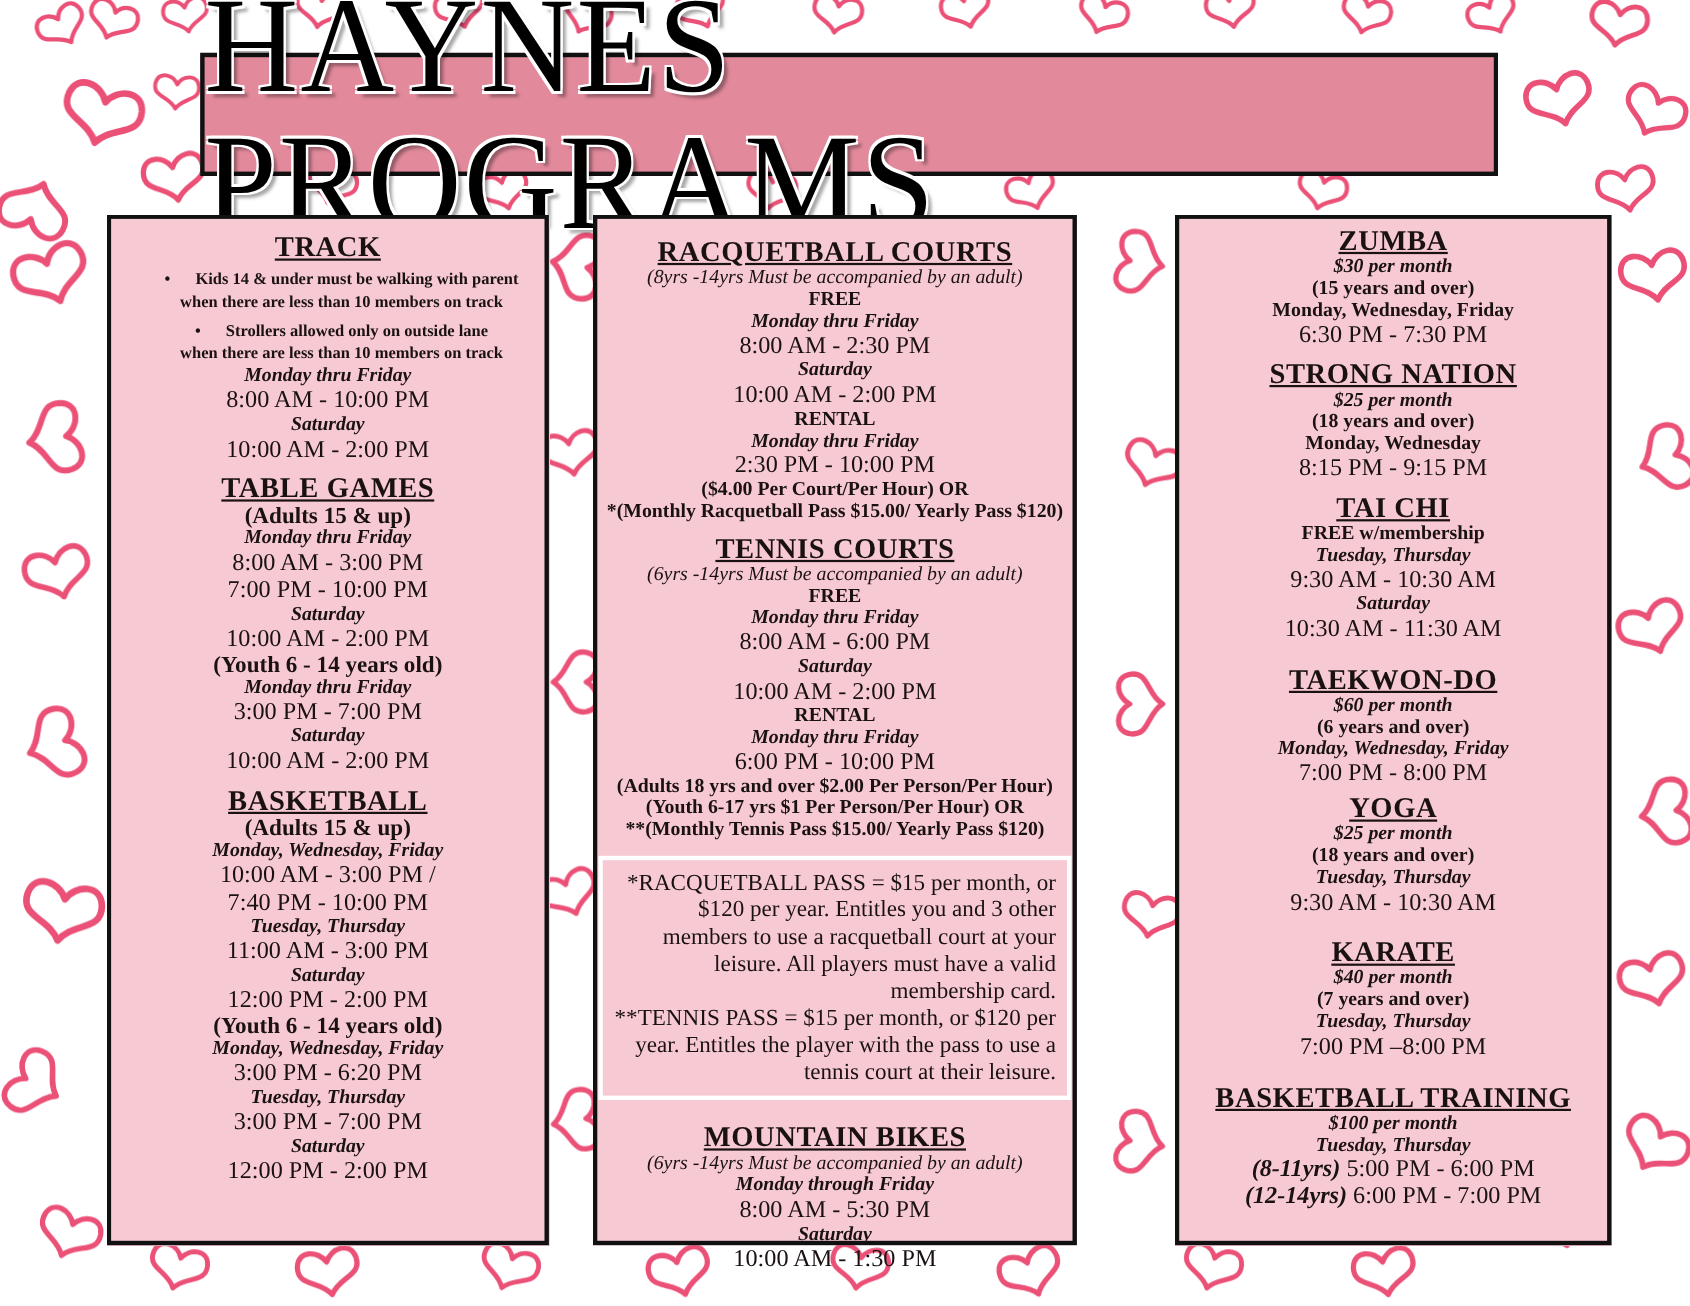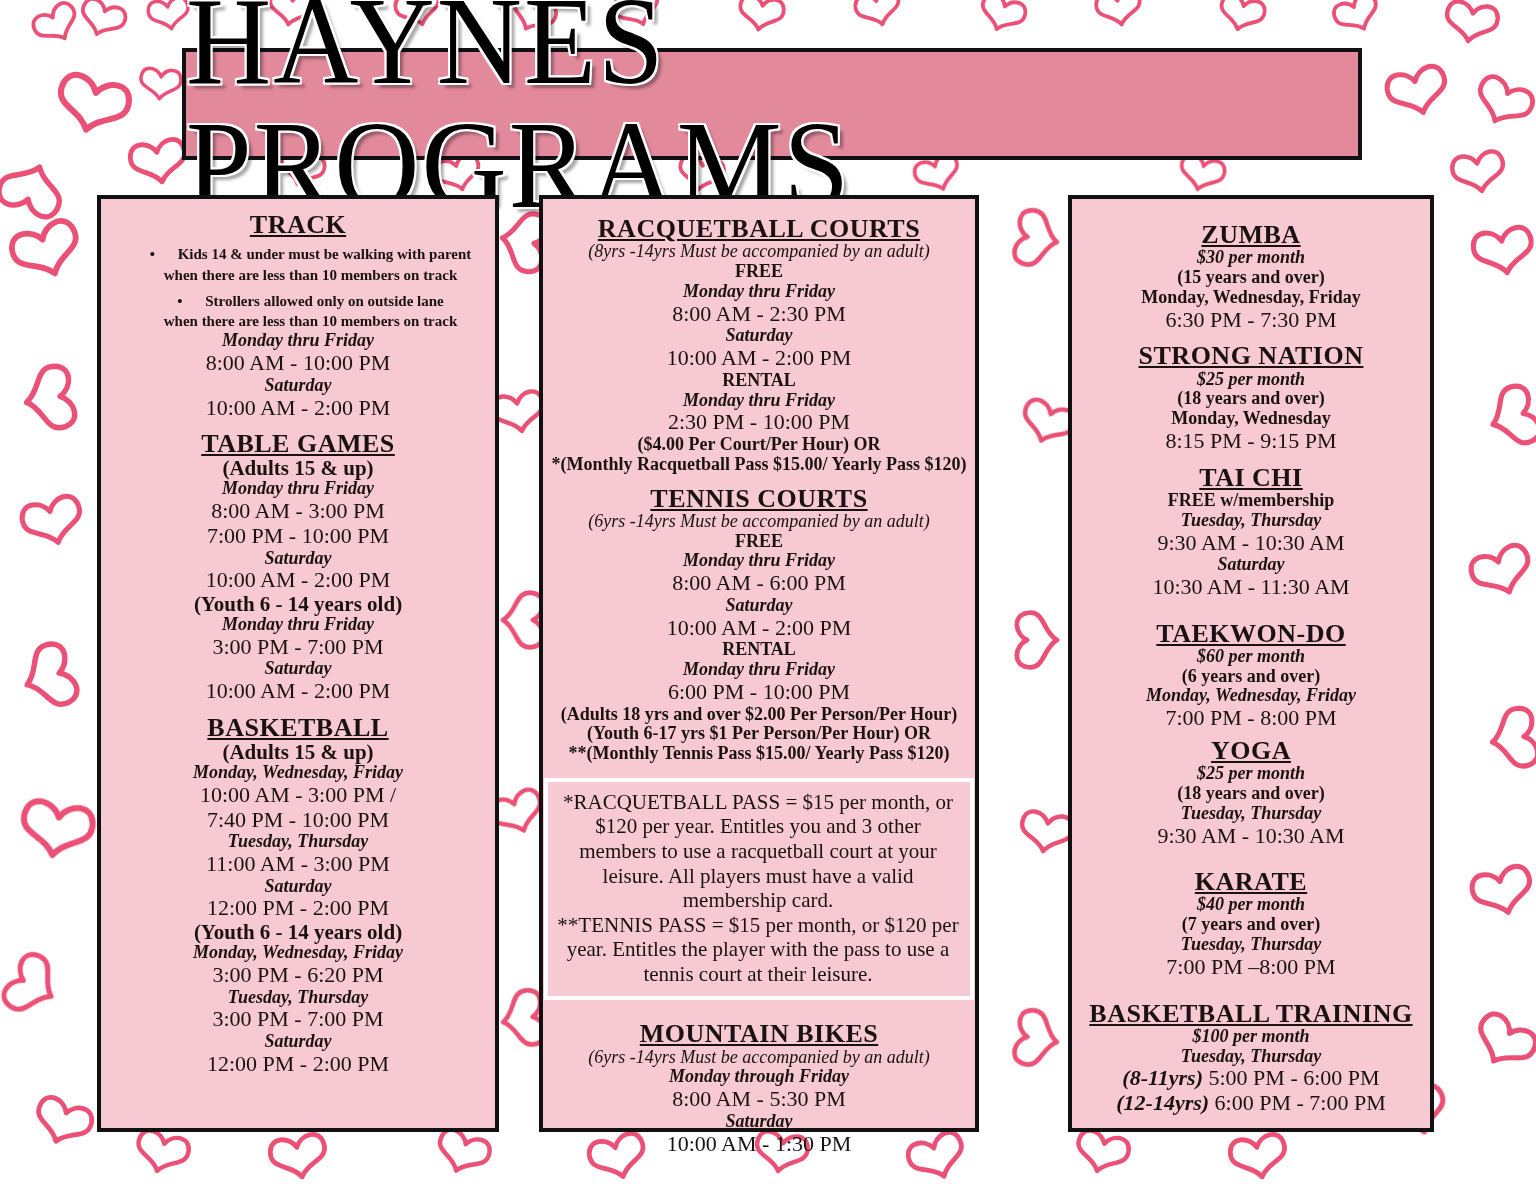--- a/index.html
+++ b/index.html
@@ -20,36 +20,36 @@
     font-size:118px; line-height:1; letter-spacing:2px; color:#000;
     transform:scaleY(1.05);
     text-shadow: 2px 2px 0 #fff, -2px -2px 0 #fff, 2px -2px 0 #fff, -2px 2px 0 #fff, 5px 5px 3px rgba(0,0,0,0.35);
   }
   .panel {
     position:absolute; background:#f7c9d3; border:4px solid #111;
     box-sizing:border-box; z-index:2; text-align:center; line-height:1.0;
   }
   #col1 { left:97px; top:195px; width:402px; height:937px; padding-top:12px; }
   #col2 { left:539px; top:195px; width:440px; height:937px; padding-top:16px; }
-  #col3 { left:1068px; top:195px; width:366px; height:937px; padding-top:22px; }
+  #col3 { left:1068px; top:195px; width:397px; height:937px; padding-top:6px; }
   .h { font-weight:bold; text-decoration:underline; font-size:26px; letter-spacing:0.5px; margin:0; line-height:1.05; }
   .sub { font-weight:bold; font-size:21px; line-height:1.05; }
   .it { font-style:italic; font-weight:bold; font-size:18px; line-height:1.1; }
   .itn { font-style:italic; font-size:18px; line-height:1.1; }
   .t { font-size:22px; line-height:1.12; }
   .b { font-weight:bold; font-size:18px; line-height:1.1; }
   .note { font-weight:bold; font-size:15px; line-height:1.35; }
   .bullet-line { display:block;margin-left:25px; }
   .bullet { display:inline-block; width:28px; text-align:left; }
   .gap { height:10px; }
   .gap-s { height:6px; }
   .gap-l { height:20px; }
   .passbox {
     margin:14px auto 0 auto; width:430px; border:4px solid #fff; box-sizing:border-box;
-    background:#f7c9d3; text-align:center; padding:8px 10px 10px 8px;
+    background:#f7c9d3; text-align:right; padding:8px 10px 10px 8px;
     font-size:21px; line-height:1.17;
   }
   .mixed .lbl { font-style:italic; font-weight:bold;margin-top:17px; }
 </style>
 </head>
 <body>
 
 <svg class="hearts" width="1536" height="1187" viewBox="0 0 1536 1187" xmlns="http://www.w3.org/2000/svg">
   <defs>
     <path id="hp" d="M0,8 C-6,-2 -20,0 -18,-12 C-16,-22 -4,-20 0,-12 C4,-20 16,-22 18,-12 C20,0 6,-2 0,8 Z" fill="none" stroke="#e8315f" stroke-width="3.2" stroke-linejoin="round"></path>

